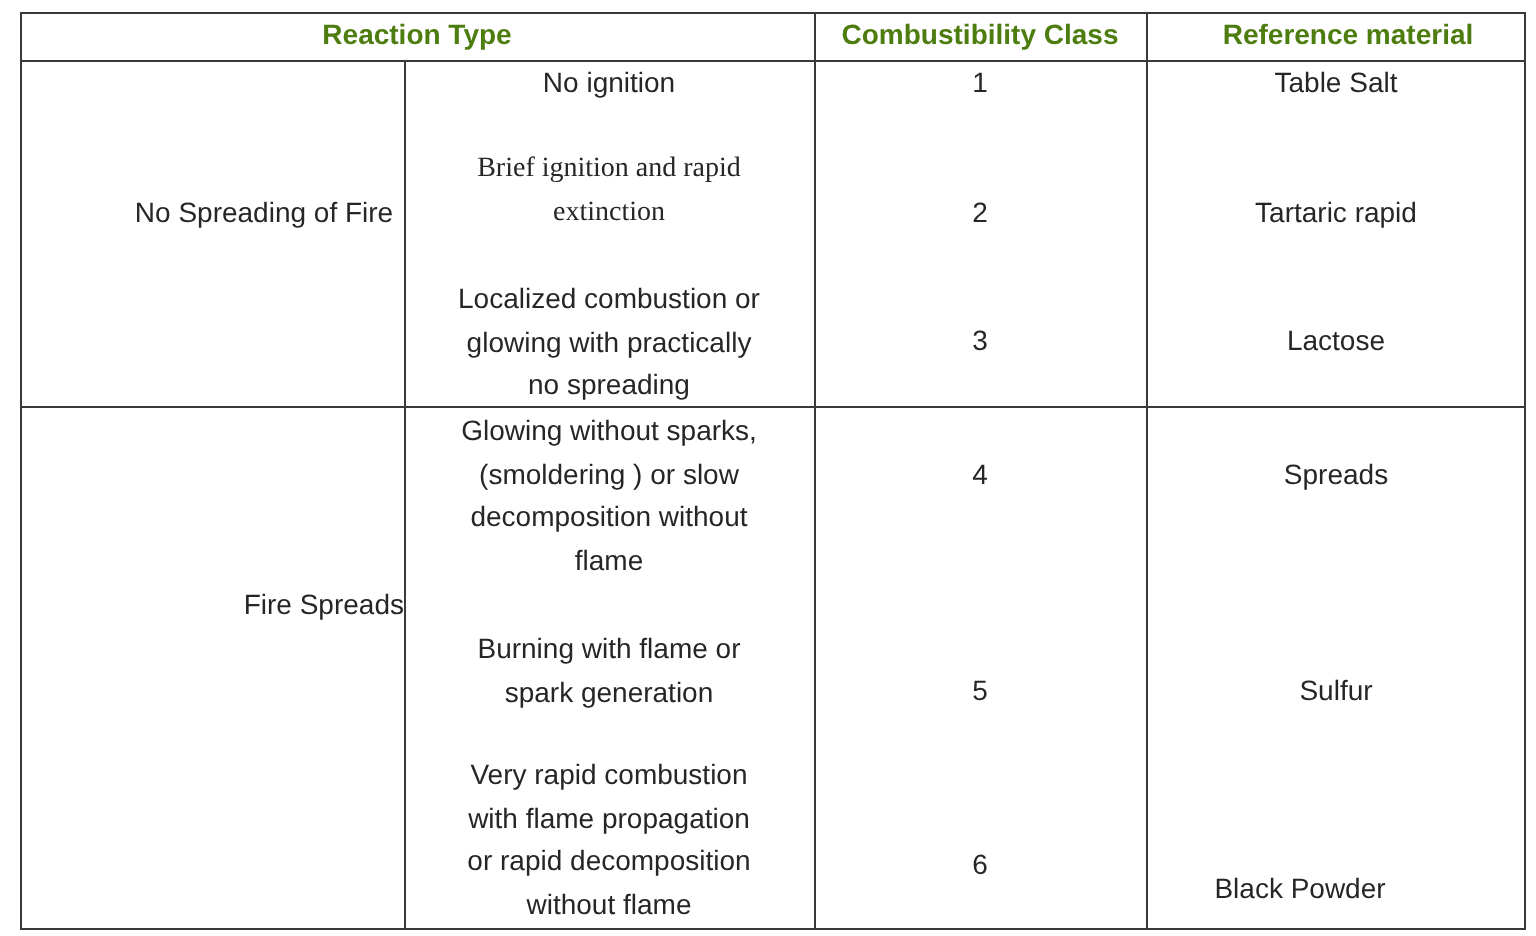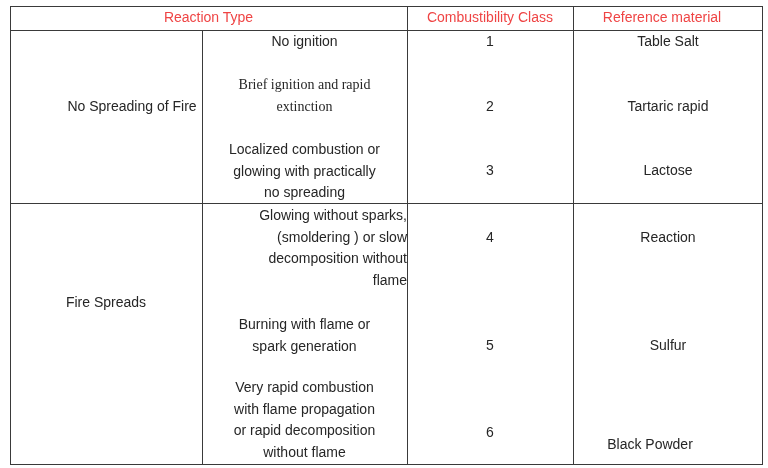--- a/index.html
+++ b/index.html
@@ -35,66 +35,66 @@
       border-left: 1.5px solid #3a3a3a;
     }
     .txt {
       position: absolute;
       text-align: center;
       font-size: 14px;
       line-height: 21.5px;
       white-space: pre-line;
     }
     .hdr {
-      font-weight: normal;
+      font-weight: bold;
       font-size: 14px;
-      color: #ef4444;
+      color: #4d7c0f;
     }
   </style>
 </head>
 <body>
 
 <div class="table"></div>
 
 <div class="hline" style="left:10px; top:30px; width:753px;"></div>
 <div class="hline" style="left:10px; top:203px; width:753px;"></div>
 
 <div class="vline" style="left:202px; top:30px; height:435px;"></div>
 <div class="vline" style="left:407px; top:6px; height:459px;"></div>
 <div class="vline" style="left:573px; top:6px; height:459px;"></div>
 
 <div class="txt hdr" style="left:10px; width:397px; top:7px;">Reaction Type</div>
 <div class="txt hdr" style="left:407px; width:166px; top:7px;">Combustibility Class</div>
-<div class="txt hdr" style="left:567px; width:190px; top:7px;">Reference material</div>
+<div class="txt hdr" style="left:579px; width:190px; top:7px;">Reference material</div>
 
 <div class="txt" style="left:10px; width:192px; top:96px;padding-left:26px;">No Spreading of Fire</div>
 
 <div class="txt" style="left:202px; width:205px; top:31px;">No ignition</div>
 <div class="txt" style="left:407px; width:166px; top:31px;">1</div>
 <div class="txt" style="left:573px; width:190px; top:31px;">Table Salt</div>
 
 <div class="txt" style="left:202px; width:205px; top:74px;font-family:Liberation Serif, serif;">Brief ignition and rapid
 extinction</div>
 <div class="txt" style="left:407px; width:166px; top:96px;">2</div>
 <div class="txt" style="left:573px; width:190px; top:96px;">Tartaric rapid</div>
 
 <div class="txt" style="left:202px; width:205px; top:139px;">Localized combustion or
 glowing with practically
 no spreading</div>
 <div class="txt" style="left:407px; width:166px; top:160px;">3</div>
 <div class="txt" style="left:573px; width:190px; top:160px;">Lactose</div>
 
-<div class="txt" style="left:10px; width:192px; top:292px;">Fire  Spreads</div>
+<div class="txt" style="left:10px; width:192px; top:292px;text-align:right;">Fire  Spreads</div>
 
-<div class="txt" style="left:202px; width:205px; top:205px;text-align:right;">Glowing without sparks,
+<div class="txt" style="left:202px; width:205px; top:205px;">Glowing without sparks,
 (smoldering ) or slow
 decomposition without
 flame</div>
 <div class="txt" style="left:407px; width:166px; top:227px;">4</div>
-<div class="txt" style="left:573px; width:190px; top:227px;">Reaction</div>
+<div class="txt" style="left:573px; width:190px; top:227px;">Spreads</div>
 
 <div class="txt" style="left:202px; width:205px; top:314px;">Burning with flame or
 spark generation</div>
 <div class="txt" style="left:407px; width:166px; top:335px;">5</div>
 <div class="txt" style="left:573px; width:190px; top:335px;">Sulfur</div>
 
 <div class="txt" style="left:202px; width:205px; top:377px;">Very rapid combustion
 with flame propagation
 or rapid decomposition
 without flame</div>

